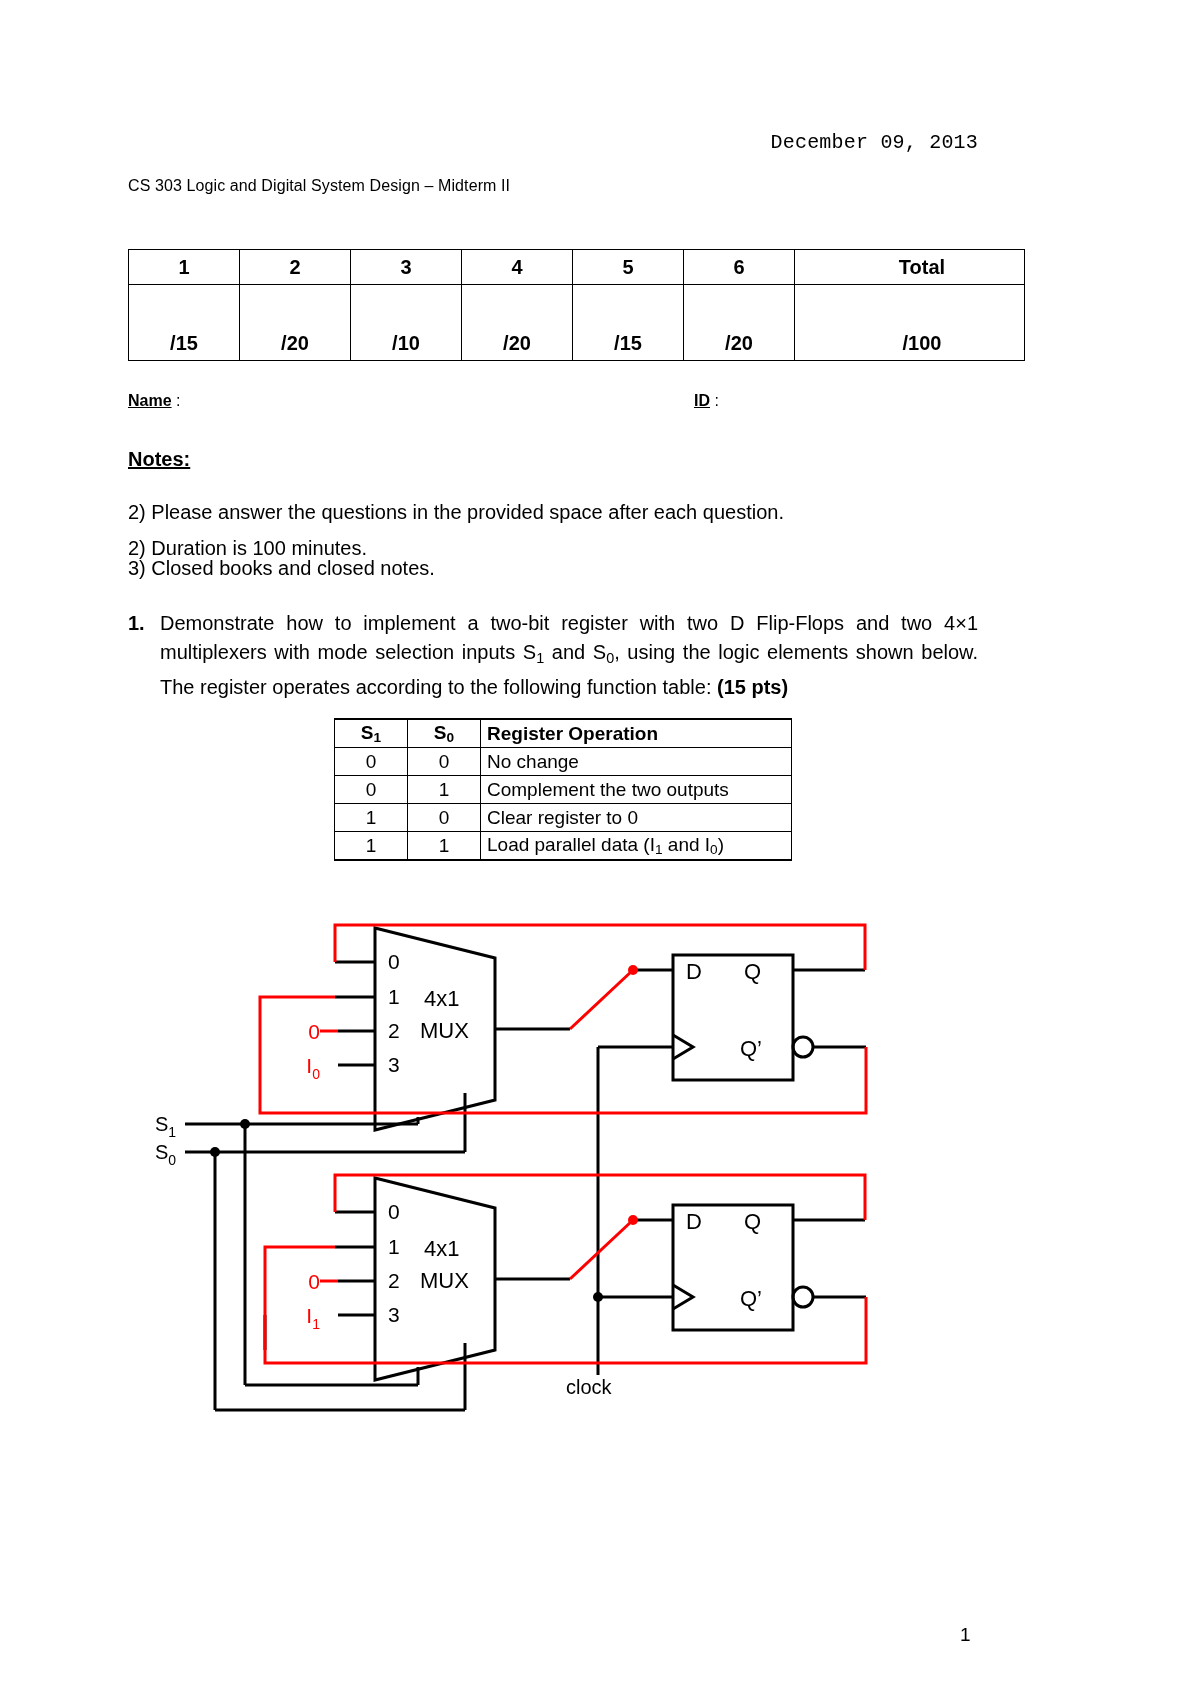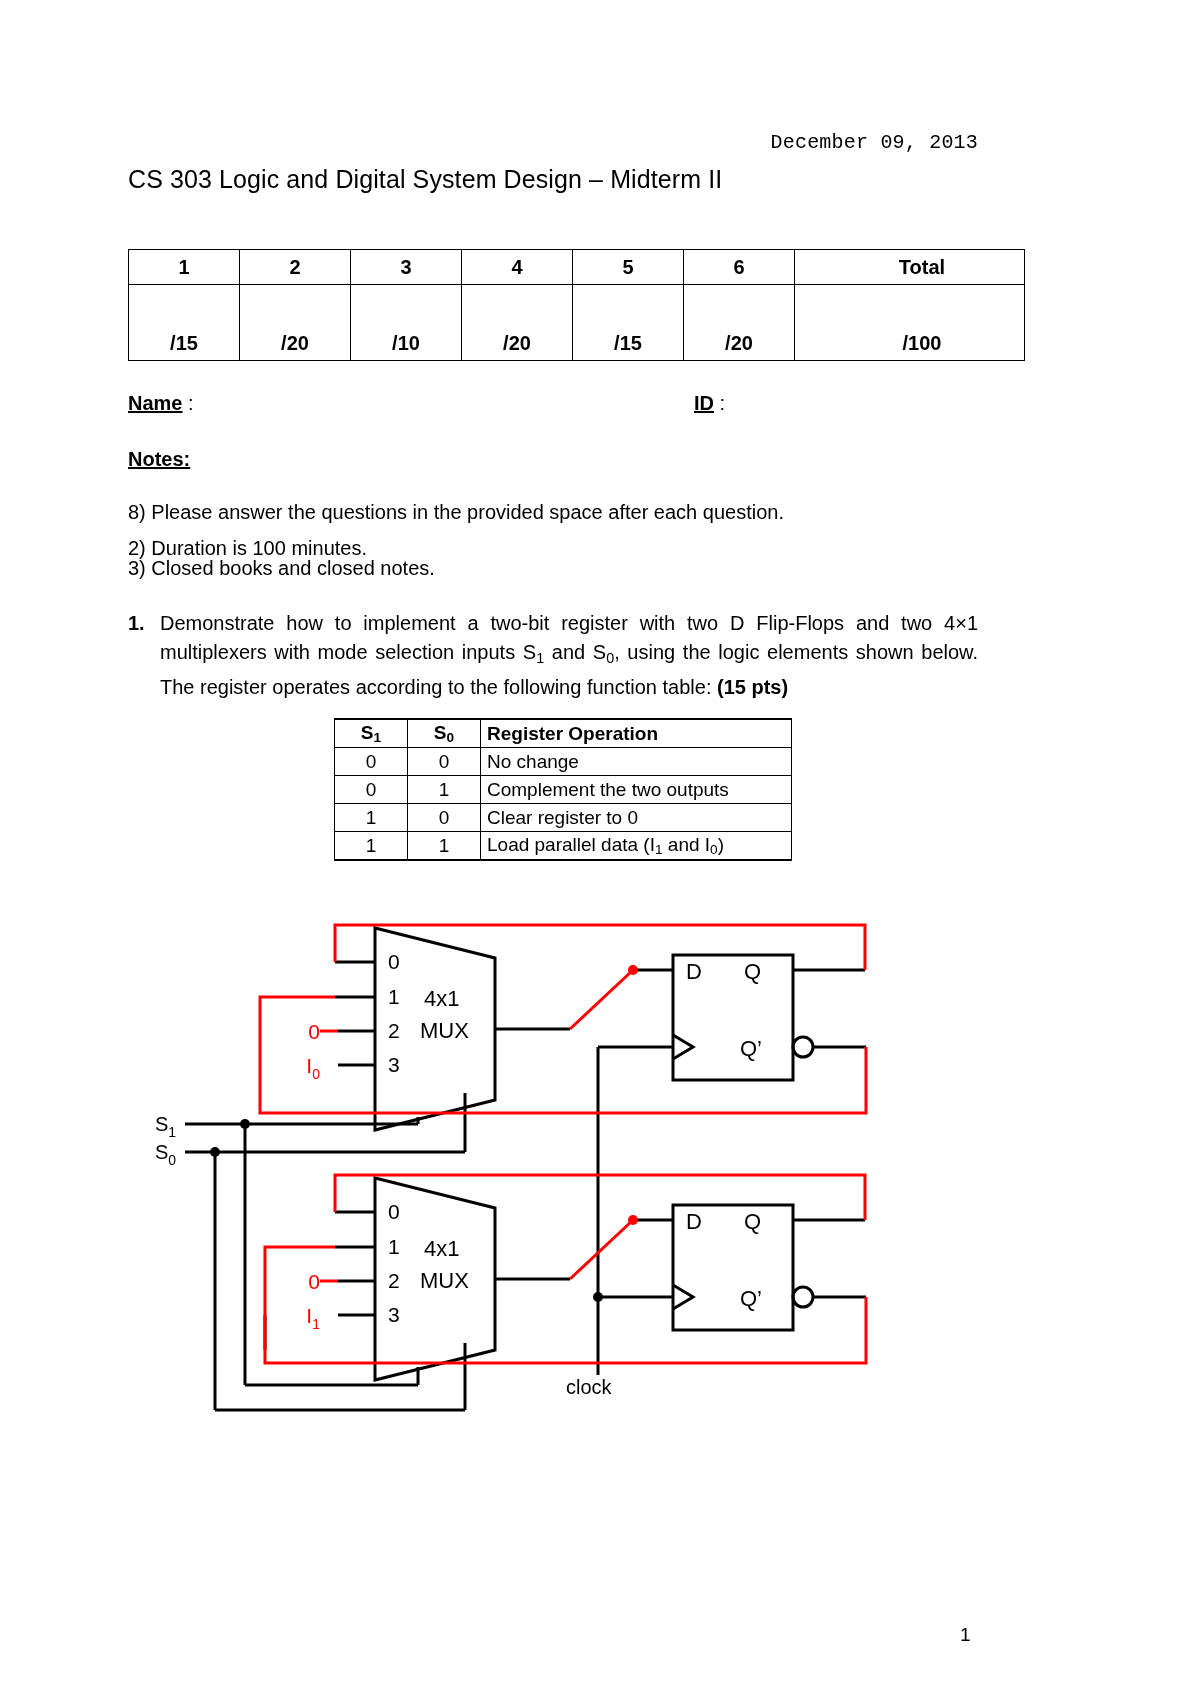--- a/index.html
+++ b/index.html
@@ -12,22 +12,22 @@
     overflow:hidden;
   }
   .page { position:relative; width:1200px; height:1698px; }
 
   
   .date {
     position:absolute; left:0; top:131px; width:978px;
     text-align:right; font-size:20px; letter-spacing:0.2px;font-family:Liberation Mono, monospace;
   }
   .doc-title {
-    position:absolute; left:128px; top:165px;
-    font-size:25px; letter-spacing:0.1px; white-space:nowrap;
+    position:absolute; left:128px; top:177px;
+    font-size:16px; letter-spacing:0.1px; white-space:nowrap;
   }
 
   
   .grade-table {
     position:absolute; left:128px; top:249px;
     border-collapse:collapse; width:850px;
     table-layout:fixed;
   }
   .grade-table td {
     border:1.5px solid #000;
@@ -40,21 +40,21 @@
     height:69px;
     vertical-align:bottom;
     padding-bottom:5px;
   }
   .gt-col { width:108px; }
   .gt-total { width:202px;padding-left:26px; }
 
   
   .name-row {
     position:absolute; left:128px; top:392px; width:850px;
-    font-size:20px; height:26px;
+    font-size:16px; height:26px;
   }
   .name-row .lbl-u { text-decoration:underline; font-weight:bold; }
   .name-row .name-blk { position:absolute; left:0; top:0; }
   .name-row .id-blk { position:absolute; left:566px; top:0;text-align:center; }
 
   
   .notes-head {
     position:absolute; left:128px; top:448px;
     font-size:20px; font-weight:bold; text-decoration:underline;
   }
@@ -134,21 +134,21 @@
       <span class="lbl-u">Name</span>
       <span>:</span>
     </span>
     <span class="id-blk">
       <span class="lbl-u">ID</span>
       <span>:</span>
     </span>
   </div>
 
   <div class="notes-head">Notes:</div>
-  <div class="note-line n1">8) Please answer the questions in the provided space after each question.</div>
+  <div class="note-line n1">2) Please answer the questions in the provided space after each question.</div>
   <div class="note-line n2">2) Duration is 100 minutes.</div>
   <div class="note-line n3">3) Closed books and closed notes.</div>
 
   <div class="q1">
     <span class="q1-num">1.</span>
     <div class="q1-body">
       <span>Demonstrate how to implement a two-bit register with two D Flip-Flops and two 4</span><span>×</span><span>1</span>
       <span>multiplexers with mode selection inputs S</span><sub>1</sub><span> and S</span><sub>0</sub><span>, using the logic elements shown below.</span>
       <span class="lastline"><span>The register operates according to the following function table: </span><span class="b">(15 pts)</span></span>
     </div>

